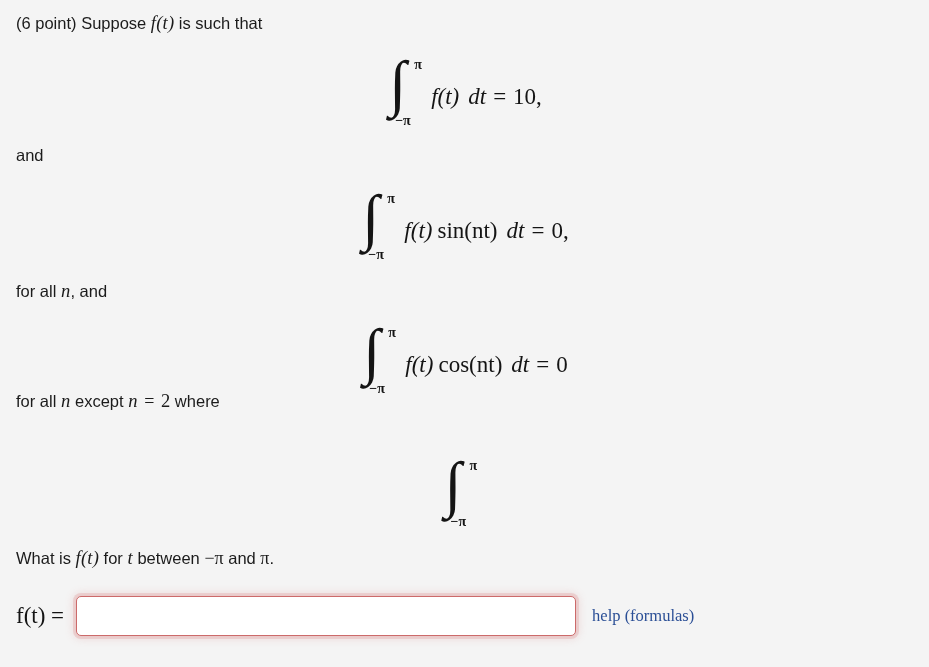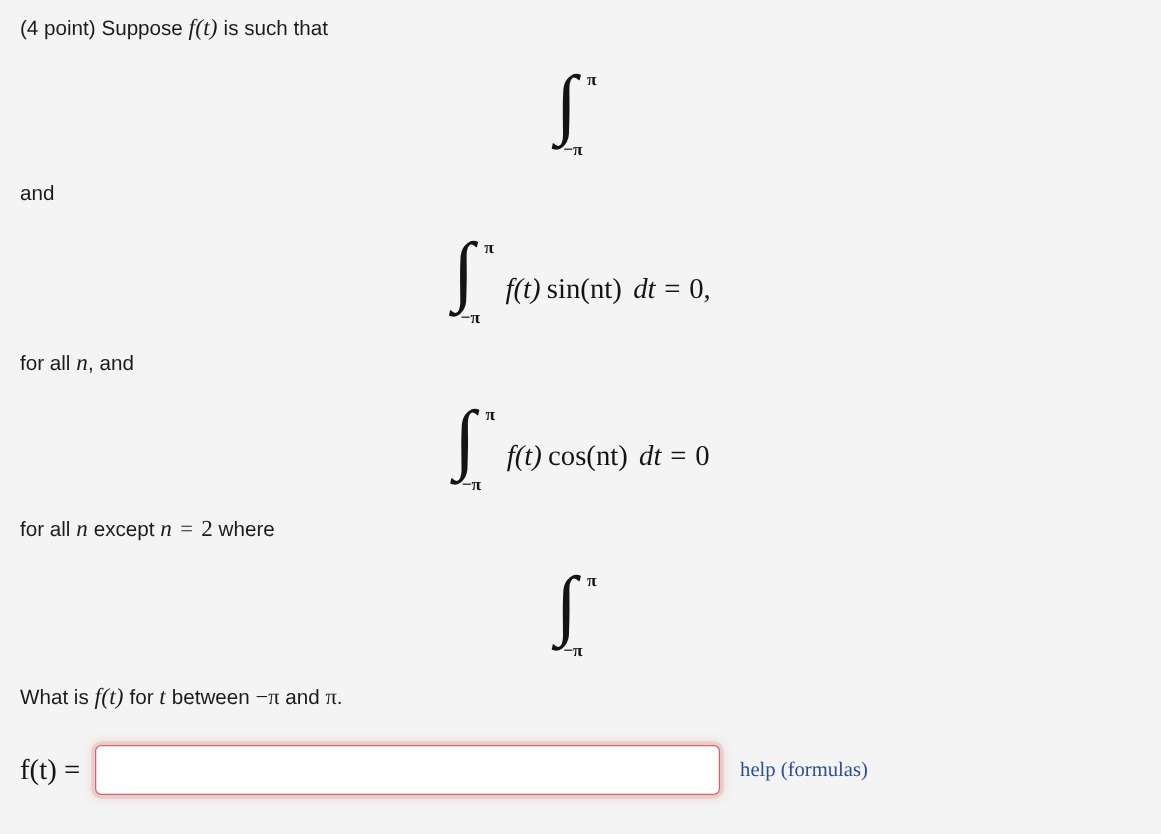--- a/index.html
+++ b/index.html
@@ -169,33 +169,33 @@
     white-space: nowrap;
     cursor: pointer;
   }
 </style>
 </head>
 <body>
 
 <div class="page">
 
   <div class="prose" style="top:12px;">
-    <span>(4 point)</span>
+    <span>(6 point)</span>
     <span>Suppose</span>
     <span class="mi">f(t)</span>
     <span>is such that</span>
   </div>
 
   <div class="eqn" style="top:58px;">
     <span class="eqn-inner">
       <span class="intg">
         <span class="sign">∫</span>
         <span class="upper">π</span>
         <span class="lower">−π</span>
-      </span>
+      </span><span class="ebody"><span class="it">f(t)</span><span class="sp-m"></span><span class="it">dt</span><span class="eqsign">=</span><span class="rm">10</span><span class="rm">,</span></span>
     </span>
   </div>
 
   <div class="prose" style="top:146px;">
     <span>and</span>
   </div>
 
   <div class="eqn" style="top:192px;">
     <span class="eqn-inner">
       <span class="intg">
@@ -214,21 +214,21 @@
   <div class="eqn" style="top:326px;">
     <span class="eqn-inner">
       <span class="intg">
         <span class="sign">∫</span>
         <span class="upper">π</span>
         <span class="lower">−π</span>
       </span><span class="ebody"><span class="it">f(t)</span><span class="sp-s"></span><span class="rm">cos(nt)</span><span class="sp-m"></span><span class="it">dt</span><span class="eqsign">=</span><span class="rm">0</span><span class="rm"></span></span>
     </span>
   </div>
 
-  <div class="prose" style="top:413px;">
+  <div class="prose" style="top:390px;">
     <span>for all</span>
     <span class="mi">n</span>
     <span>except</span>
     <span class="mi">n</span>
     <span class="mop">=</span>
     <span class="mi-up">2</span>
     <span>where</span>
   </div>
 
   <div class="eqn" style="top:459px;">

